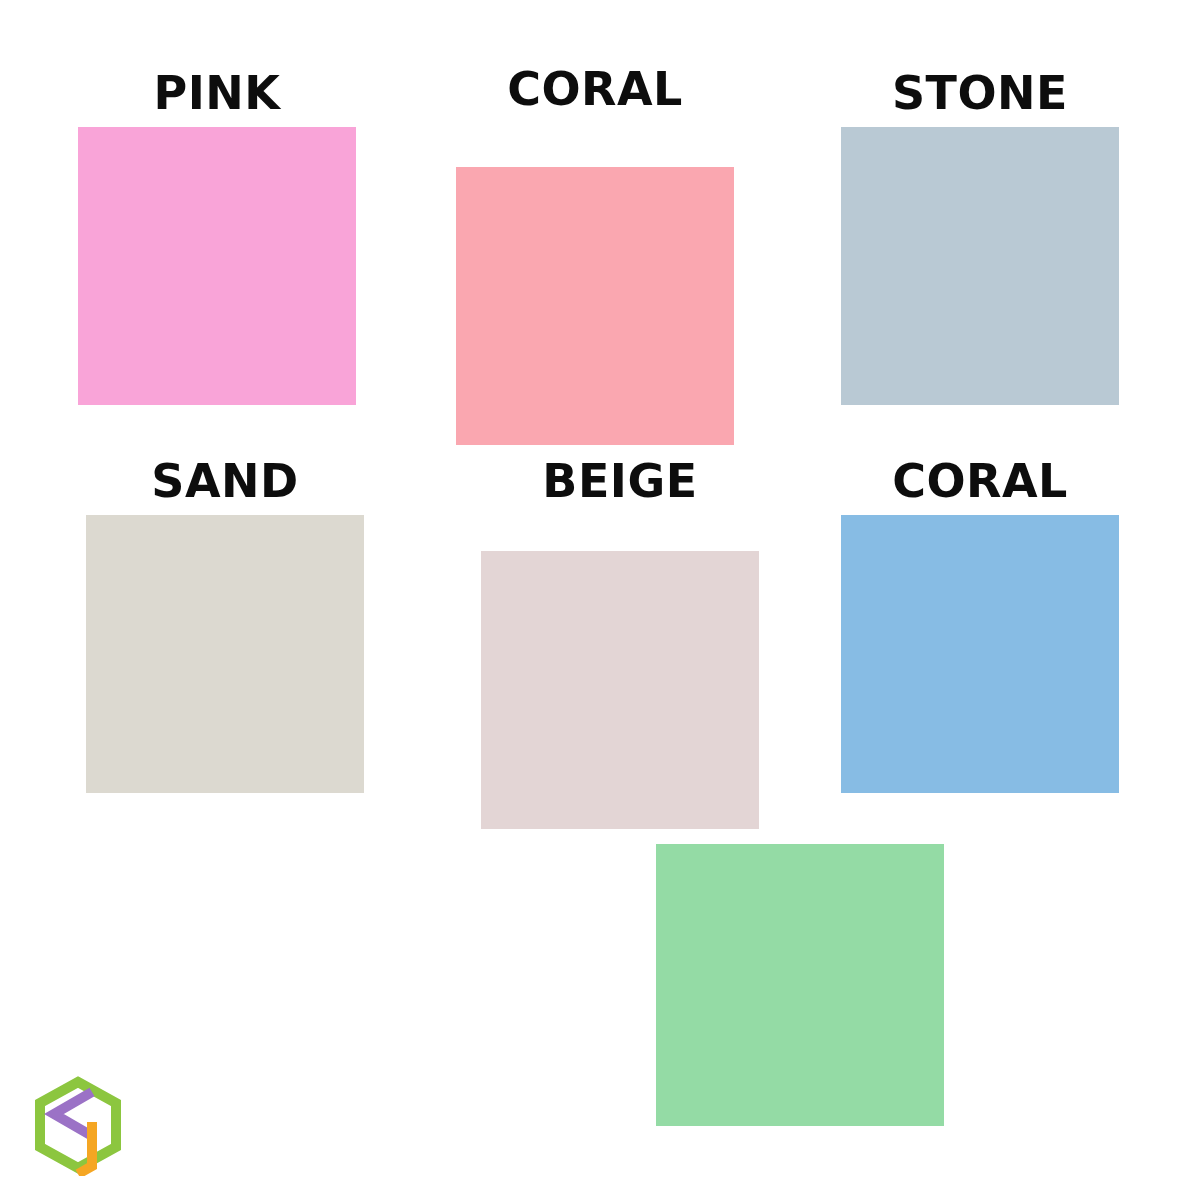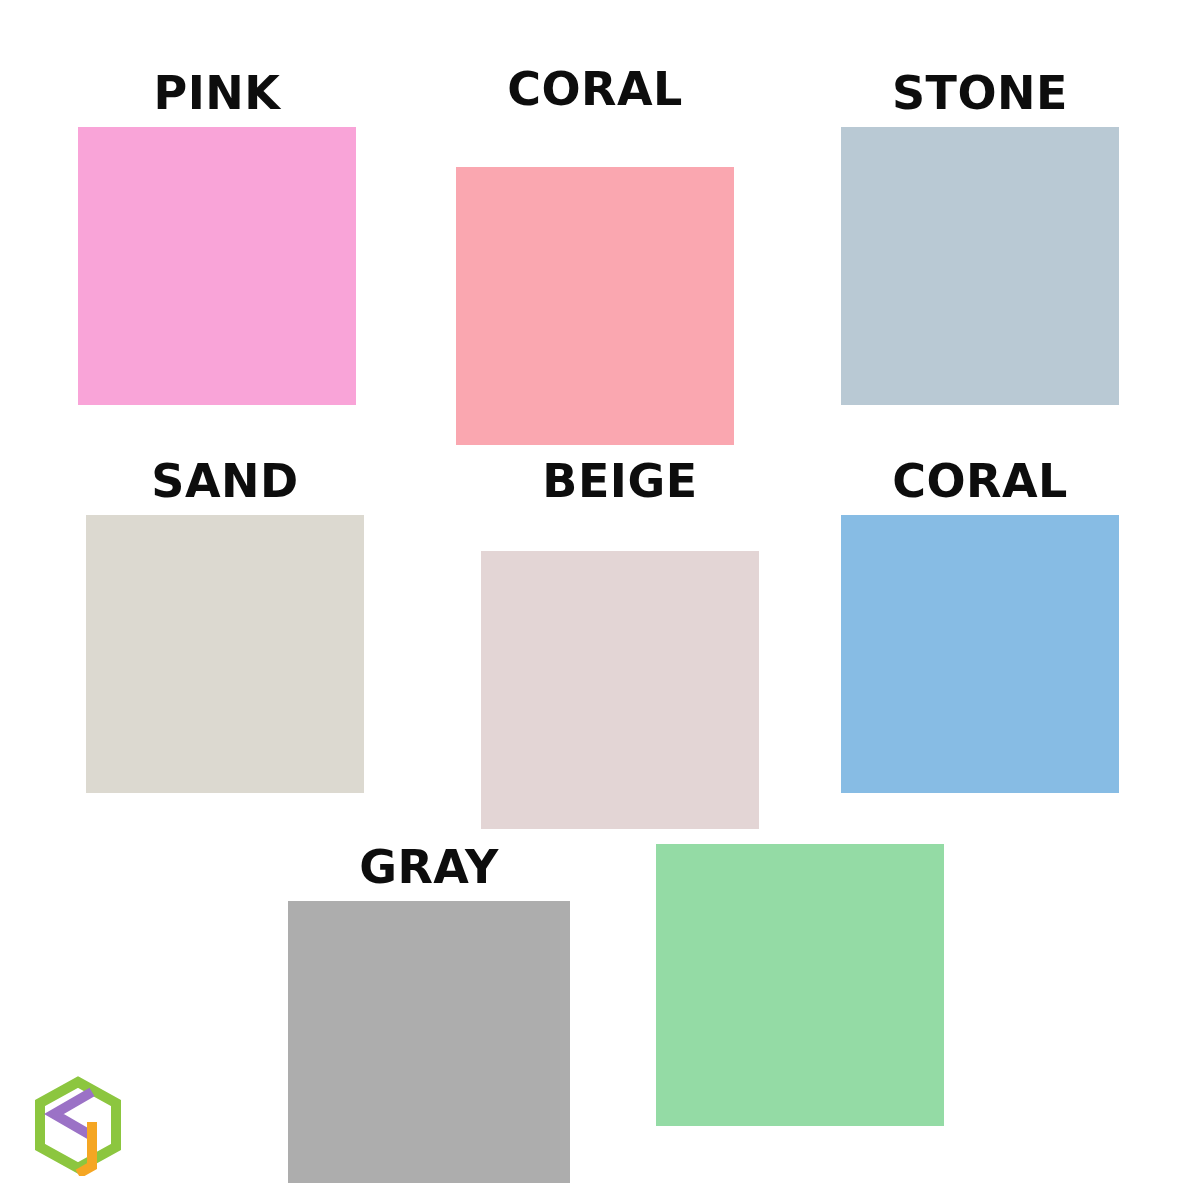--- a/index.html
+++ b/index.html
@@ -101,24 +101,20 @@
   <div class="swatch-cell" id="cell-beige">
     <div class="swatch-label" style="color: rgb(13, 13, 13);">BEIGE</div>
     <div class="swatch-chip" style="background-color: rgb(227, 213, 213);"></div>
   </div>
 
   <div class="swatch-cell" id="cell-blue">
     <div class="swatch-label" style="color: rgb(13, 13, 13);">CORAL</div>
     <div class="swatch-chip" style="background-color: rgb(135, 188, 228);"></div>
   </div>
 
-  <div class="swatch-cell" id="cell-gray">
-    <div class="swatch-label" style="color: rgb(13, 13, 13);">GRAY</div>
-    <div class="swatch-chip" style="background-color: rgb(173, 173, 173);"></div>
-  </div>
 
   <div class="swatch-cell" id="cell-green">
     <div class="swatch-chip" style="background-color: rgb(148, 219, 165);"></div>
   </div>
 
   <div class="brand-logo">
     <svg viewBox="0 0 92 100" width="92" height="100">
 
       <polygon id="logo-outer" points="46,6 84,27 84,71 46,92 8,71 8,27" fill="none" stroke="#8CC63F" stroke-width="10" stroke-linejoin="miter"></polygon>
 

